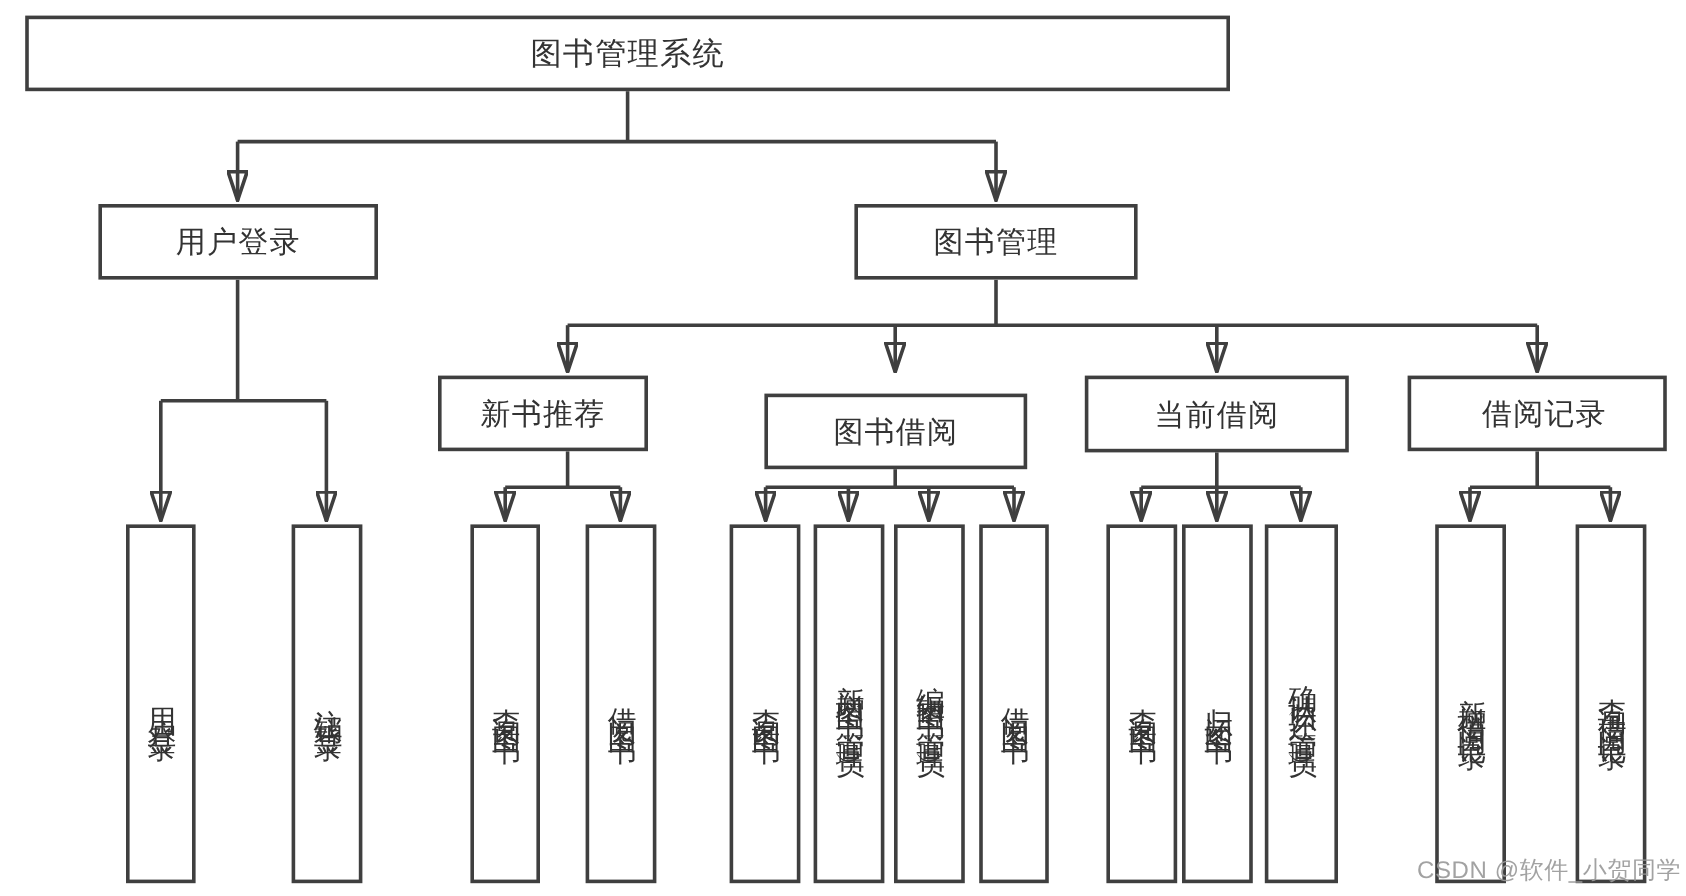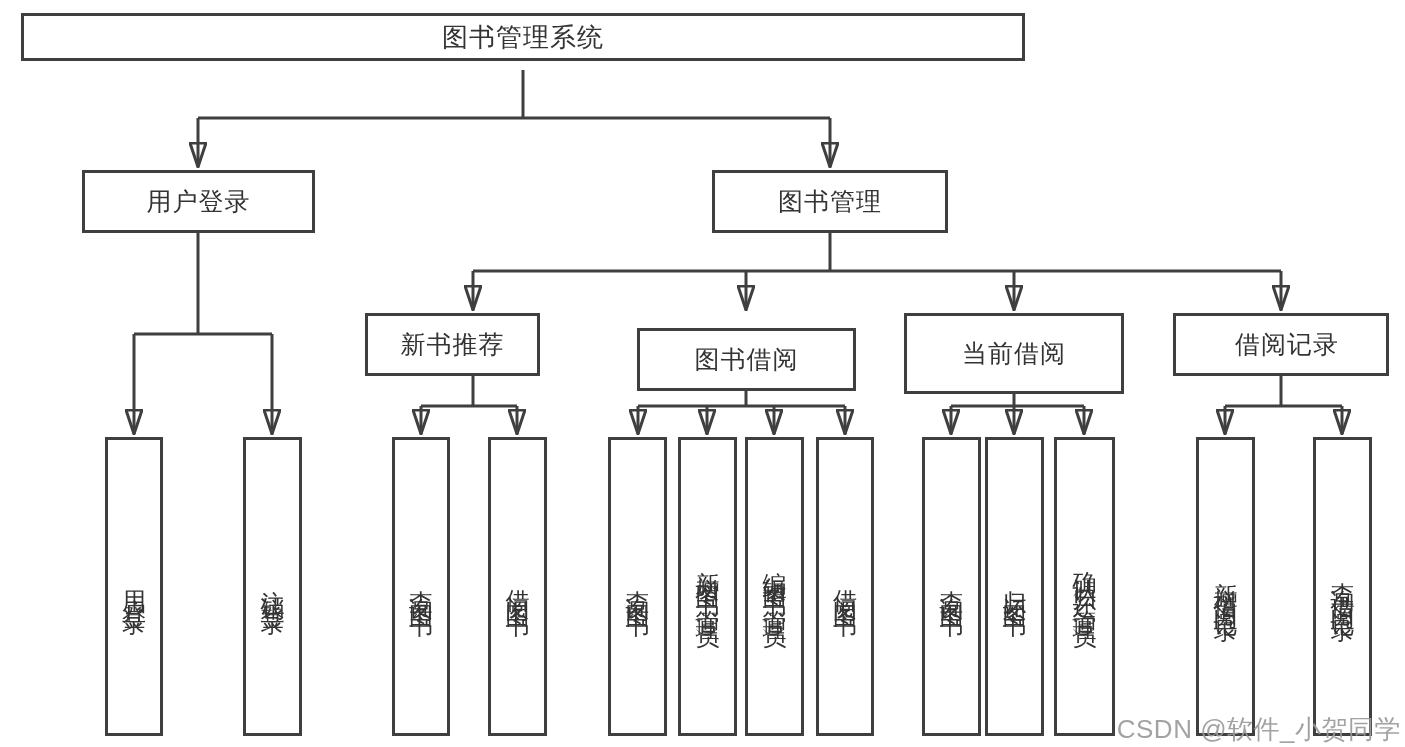--- a/index.html
+++ b/index.html
@@ -34,21 +34,21 @@
     writing-mode:vertical-rl;
     text-orientation:mixed;
     font-size:24px;
     letter-spacing:.32em;
     line-height:1;
   }
   #watermark{
     position:absolute;
     z-index:3;
     right:4px;top:712px;
-    font-size:26px;
+    font-size:20px;
     color:var(--wm);
     letter-spacing:.5px;
     white-space:nowrap;
     opacity:.92;
   }
 </style>
 </head>
 <body>
 
 <div id="canvas">
@@ -94,38 +94,38 @@
     <path d="M951,406 V434" marker-end="url(#ah)"></path>
     <path d="M1014,406 V434" marker-end="url(#ah)"></path>
     <path d="M1084,406 V434" marker-end="url(#ah)"></path>
 
     <path d="M1281,376 V406"></path>
     <path d="M1225,406 H1342"></path>
     <path d="M1225,406 V434" marker-end="url(#ah)"></path>
     <path d="M1342,406 V434" marker-end="url(#ah)"></path>
   </svg>
 
-  <div class="box root" style="left:21px;top:13px;width:1004px;height:48px;">
+  <div class="box root" style="left:21px;top:13px;width:1004px;height:63px;">
     <span class="hlabel">图书管理系统</span>
   </div>
 
   <div class="box" style="left:82px;top:170px;width:233px;height:63px;">
     <span class="hlabel">用户登录</span>
   </div>
   <div class="box" style="left:712px;top:170px;width:236px;height:63px;align-items:center;">
     <span class="hlabel">图书管理</span>
   </div>
 
   <div class="box" style="left:365px;top:313px;width:175px;height:63px;">
     <span class="hlabel">新书推荐</span>
   </div>
   <div class="box" style="left:637px;top:328px;width:219px;height:63px;">
     <span class="hlabel">图书借阅</span>
   </div>
-  <div class="box" style="left:904px;top:313px;width:220px;height:81px;">
+  <div class="box" style="left:904px;top:313px;width:220px;height:64px;">
     <span class="hlabel">当前借阅</span>
   </div>
   <div class="box" style="left:1173px;top:313px;width:216px;height:63px;padding-left:12px;">
     <span class="hlabel">借阅记录</span>
   </div>
 
   <div class="box vbox" style="left:105px;width:58px;">
     <span class="vlabel">用户登录</span>
   </div>
   <div class="box vbox" style="left:243px;width:59px;">

